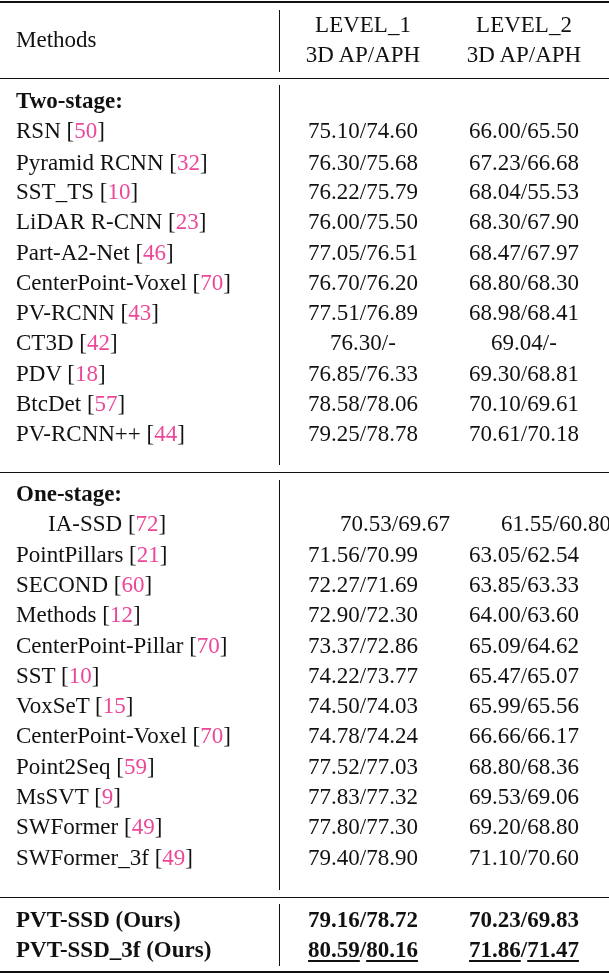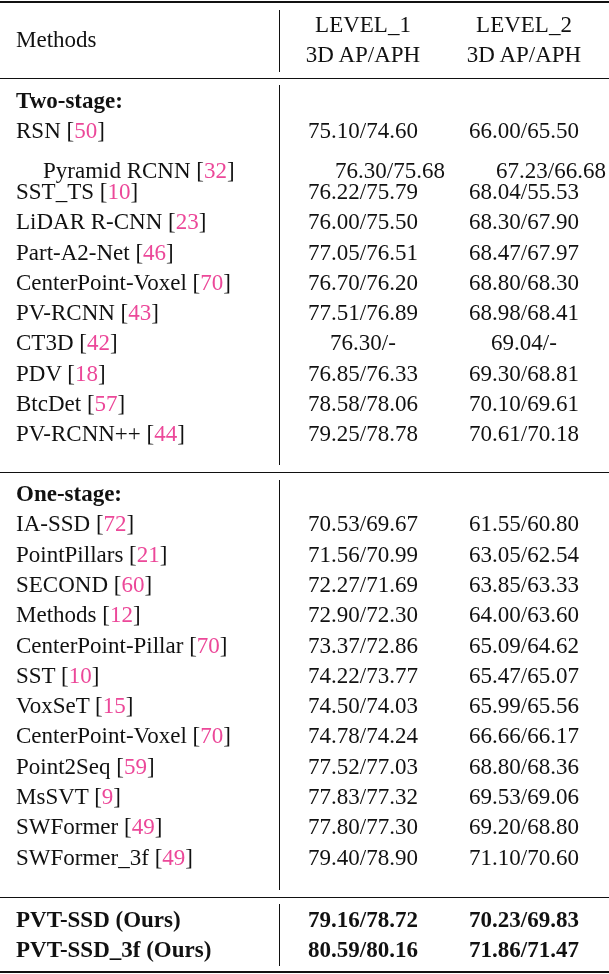--- a/index.html
+++ b/index.html
@@ -8,21 +8,21 @@
   .rule { position:absolute; left:0; width:609px; background:#111; }
   .rule.thick { height:2px; }
   .rule.thin { height:1px; }
   .vbar { position:absolute; left:279px; width:1px; background:#111; }
   .row { position:absolute; left:0; width:483px; height:30px; font-size:23px; line-height:30px; }
   .cell-m { position:absolute; left:16px; white-space:nowrap; }
   .cell-a { position:absolute; left:290px; width:146px; text-align:center; white-space:nowrap; }
   .cell-b { position:absolute; left:446px; width:156px; text-align:center; white-space:nowrap; }
   .ref { color:#ec4899; }
   .bold { font-weight:bold; }
-  .ul { text-underline-offset:3px; text-decoration-thickness:1.5px; }
+  .ul { text-decoration:underline; text-underline-offset:3px; text-decoration-thickness:1.5px; }
   .hdr { position:absolute; font-size:23px; line-height:30px; }
 </style>
 </head>
 <body>
 
 <div class="rule thick" style="top:1px"></div>
 <div class="rule thin" style="top:78px"></div>
 <div class="rule thin" style="top:472px"></div>
 <div class="rule thin" style="top:897px"></div>
 <div class="rule thick" style="top:971px"></div>
@@ -40,21 +40,21 @@
 
 <div id="body-rows">
     <div class="row" style="top: 86px;">
       <span class="cell-m bold">Two-stage:</span>
     </div>
     <div class="row" style="top: 116.3px;">
       <span class="cell-m"><span>RSN</span><span> [</span><span class="ref">50</span><span>]</span></span>
       <span class="cell-a">75.10/74.60</span>
       <span class="cell-b">66.00/65.50</span>
     </div>
-    <div class="row" style="top: 156px; margin-left: 27px;">
+    <div class="row" style="top: 148px;">
       <span class="cell-m"><span>Pyramid RCNN</span><span> [</span><span class="ref">32</span><span>]</span></span>
       <span class="cell-a">76.30/75.68</span>
       <span class="cell-b">67.23/66.68</span>
     </div>
     <div class="row" style="top: 176.9px;">
       <span class="cell-m"><span>SST_TS</span><span> [</span><span class="ref">10</span><span>]</span></span>
       <span class="cell-a">76.22/75.79</span>
       <span class="cell-b">68.04/55.53</span>
     </div>
     <div class="row" style="top: 207.2px;">
@@ -93,21 +93,21 @@
       <span class="cell-b">70.10/69.61</span>
     </div>
     <div class="row" style="top: 419.3px; padding-left: 21px;">
       <span class="cell-m"><span>PV-RCNN++</span><span> [</span><span class="ref">44</span><span>]</span></span>
       <span class="cell-a">79.25/78.78</span>
       <span class="cell-b">70.61/70.18</span>
     </div>
     <div class="row" style="top: 479px;">
       <span class="cell-m bold">One-stage:</span>
     </div>
-    <div class="row" style="top: 509.3px;">
+    <div class="row" style="top: 509.3px; margin-left: 32px;">
       <span class="cell-m"><span>IA-SSD</span><span> [</span><span class="ref">72</span><span>]</span></span>
       <span class="cell-a">70.53/69.67</span>
       <span class="cell-b">61.55/60.80</span>
     </div>
     <div class="row" style="top: 539.6px;">
       <span class="cell-m"><span>PointPillars</span><span> [</span><span class="ref">21</span><span>]</span></span>
       <span class="cell-a">71.56/70.99</span>
       <span class="cell-b">63.05/62.54</span>
     </div>
     <div class="row" style="top: 569.9px;">

